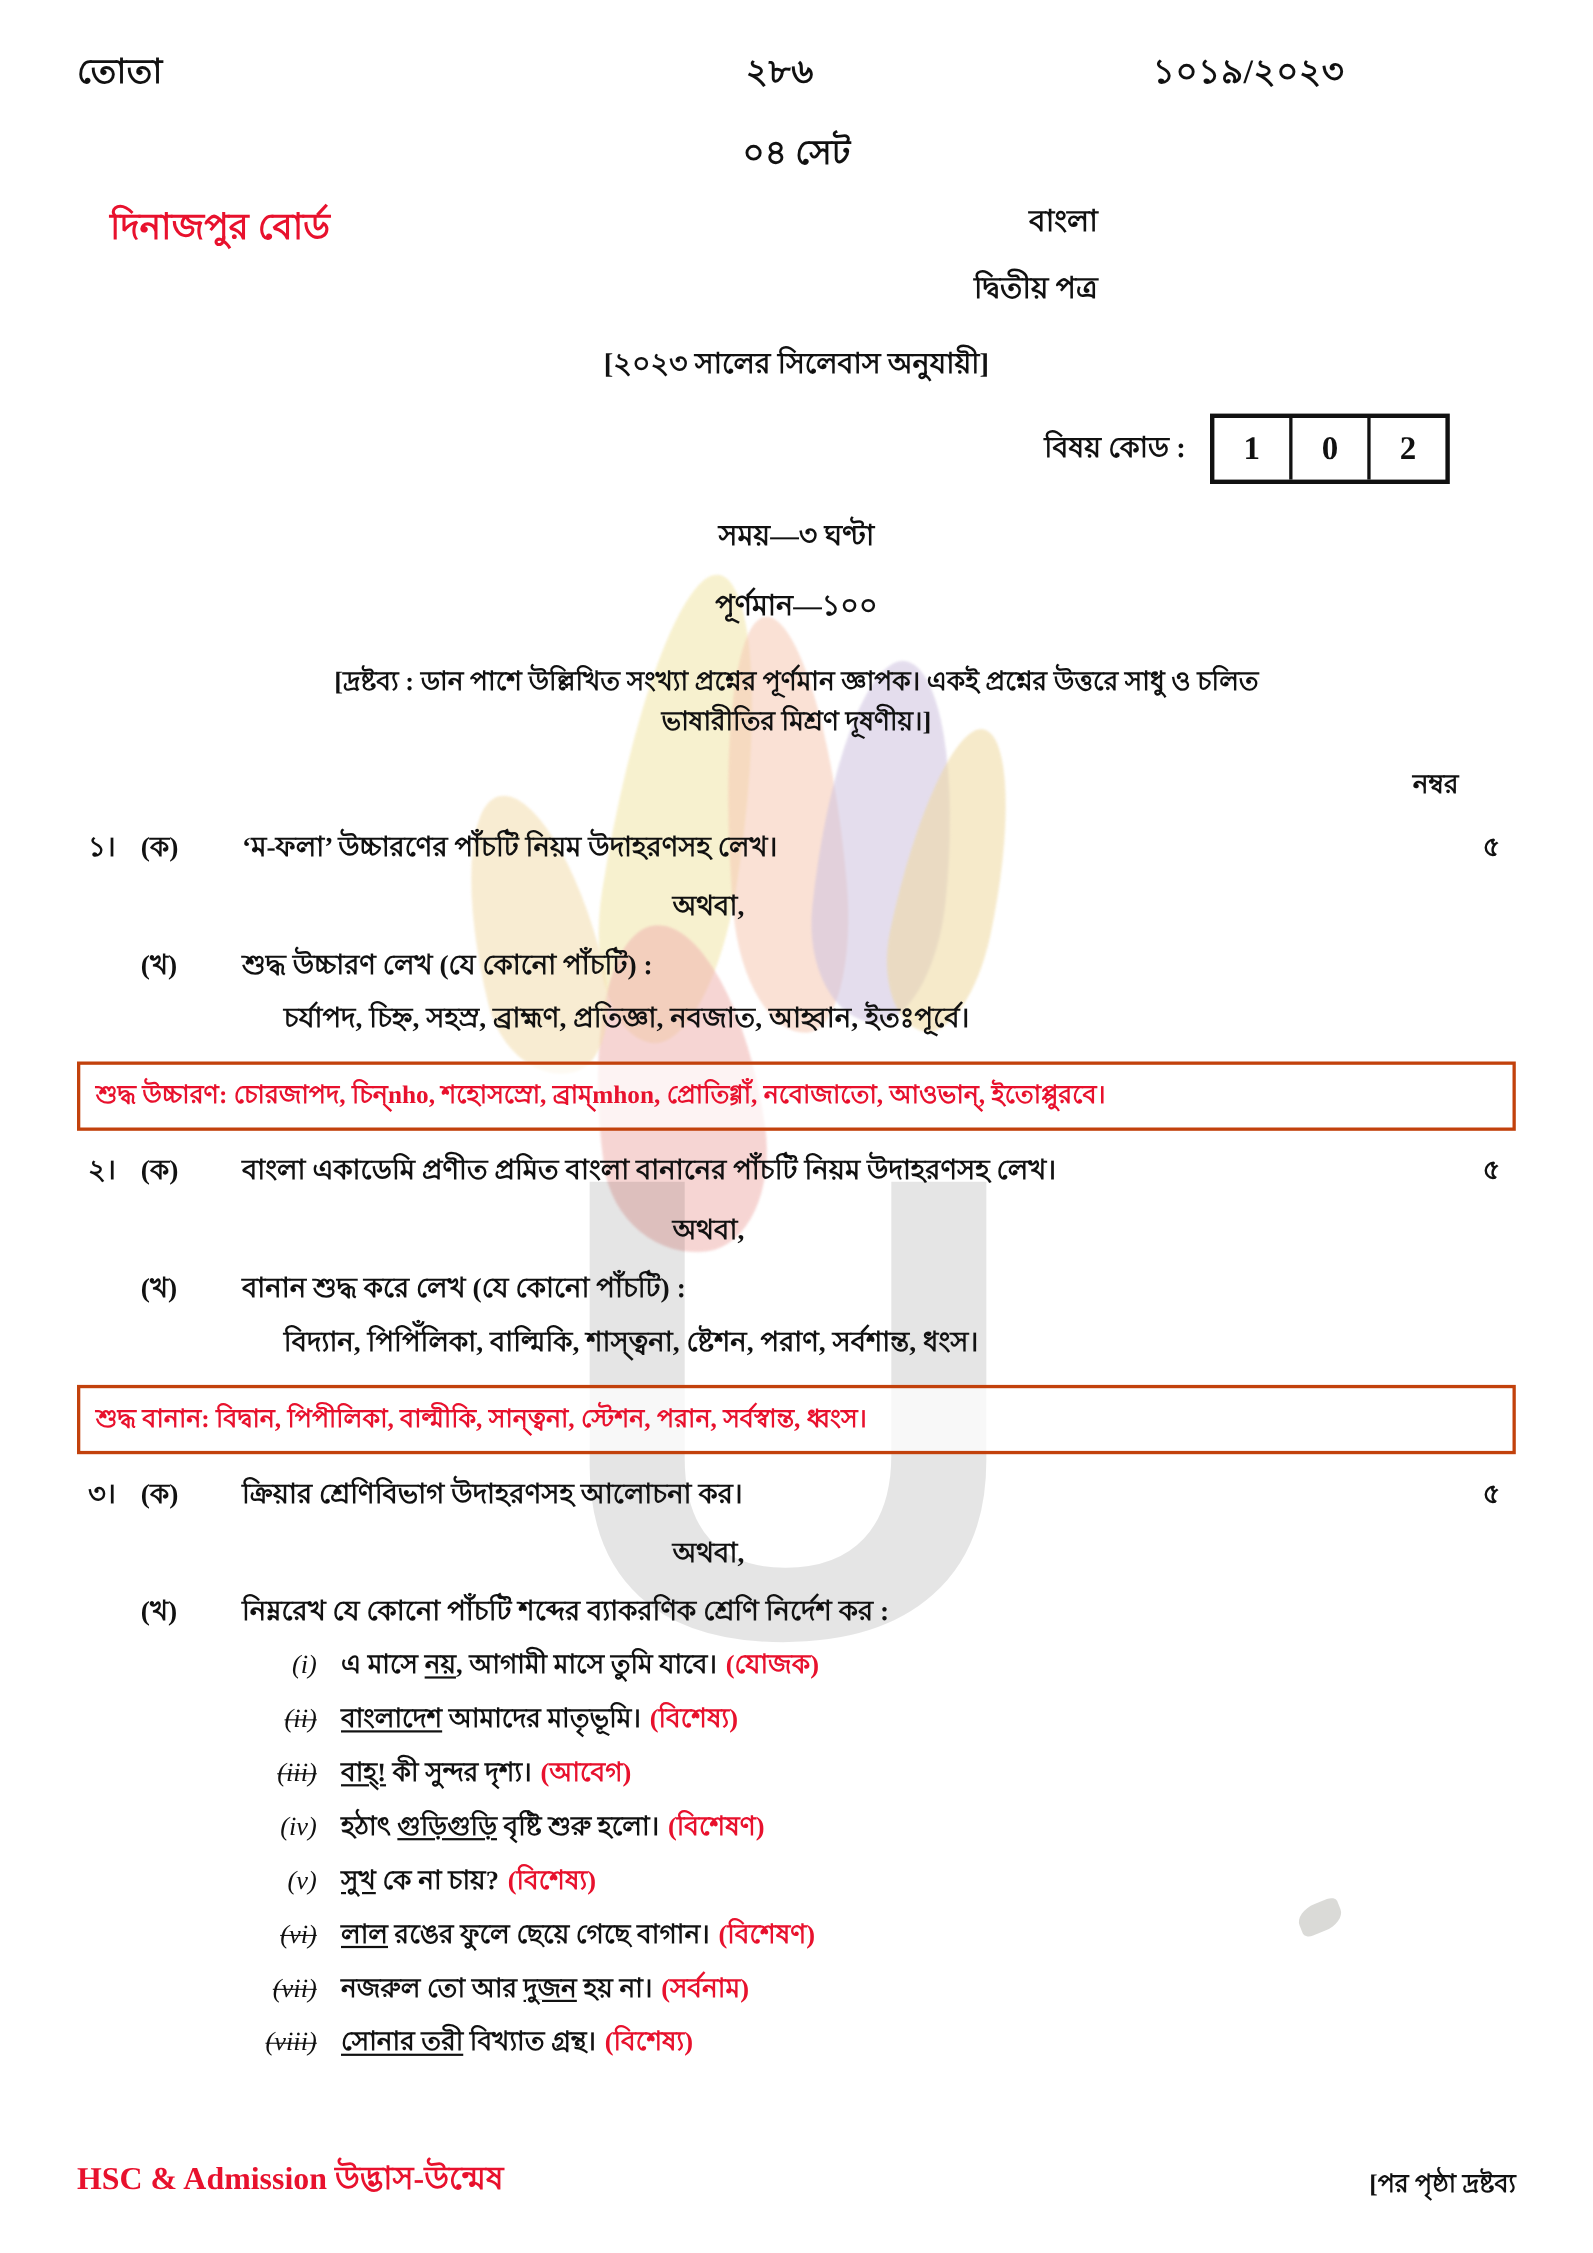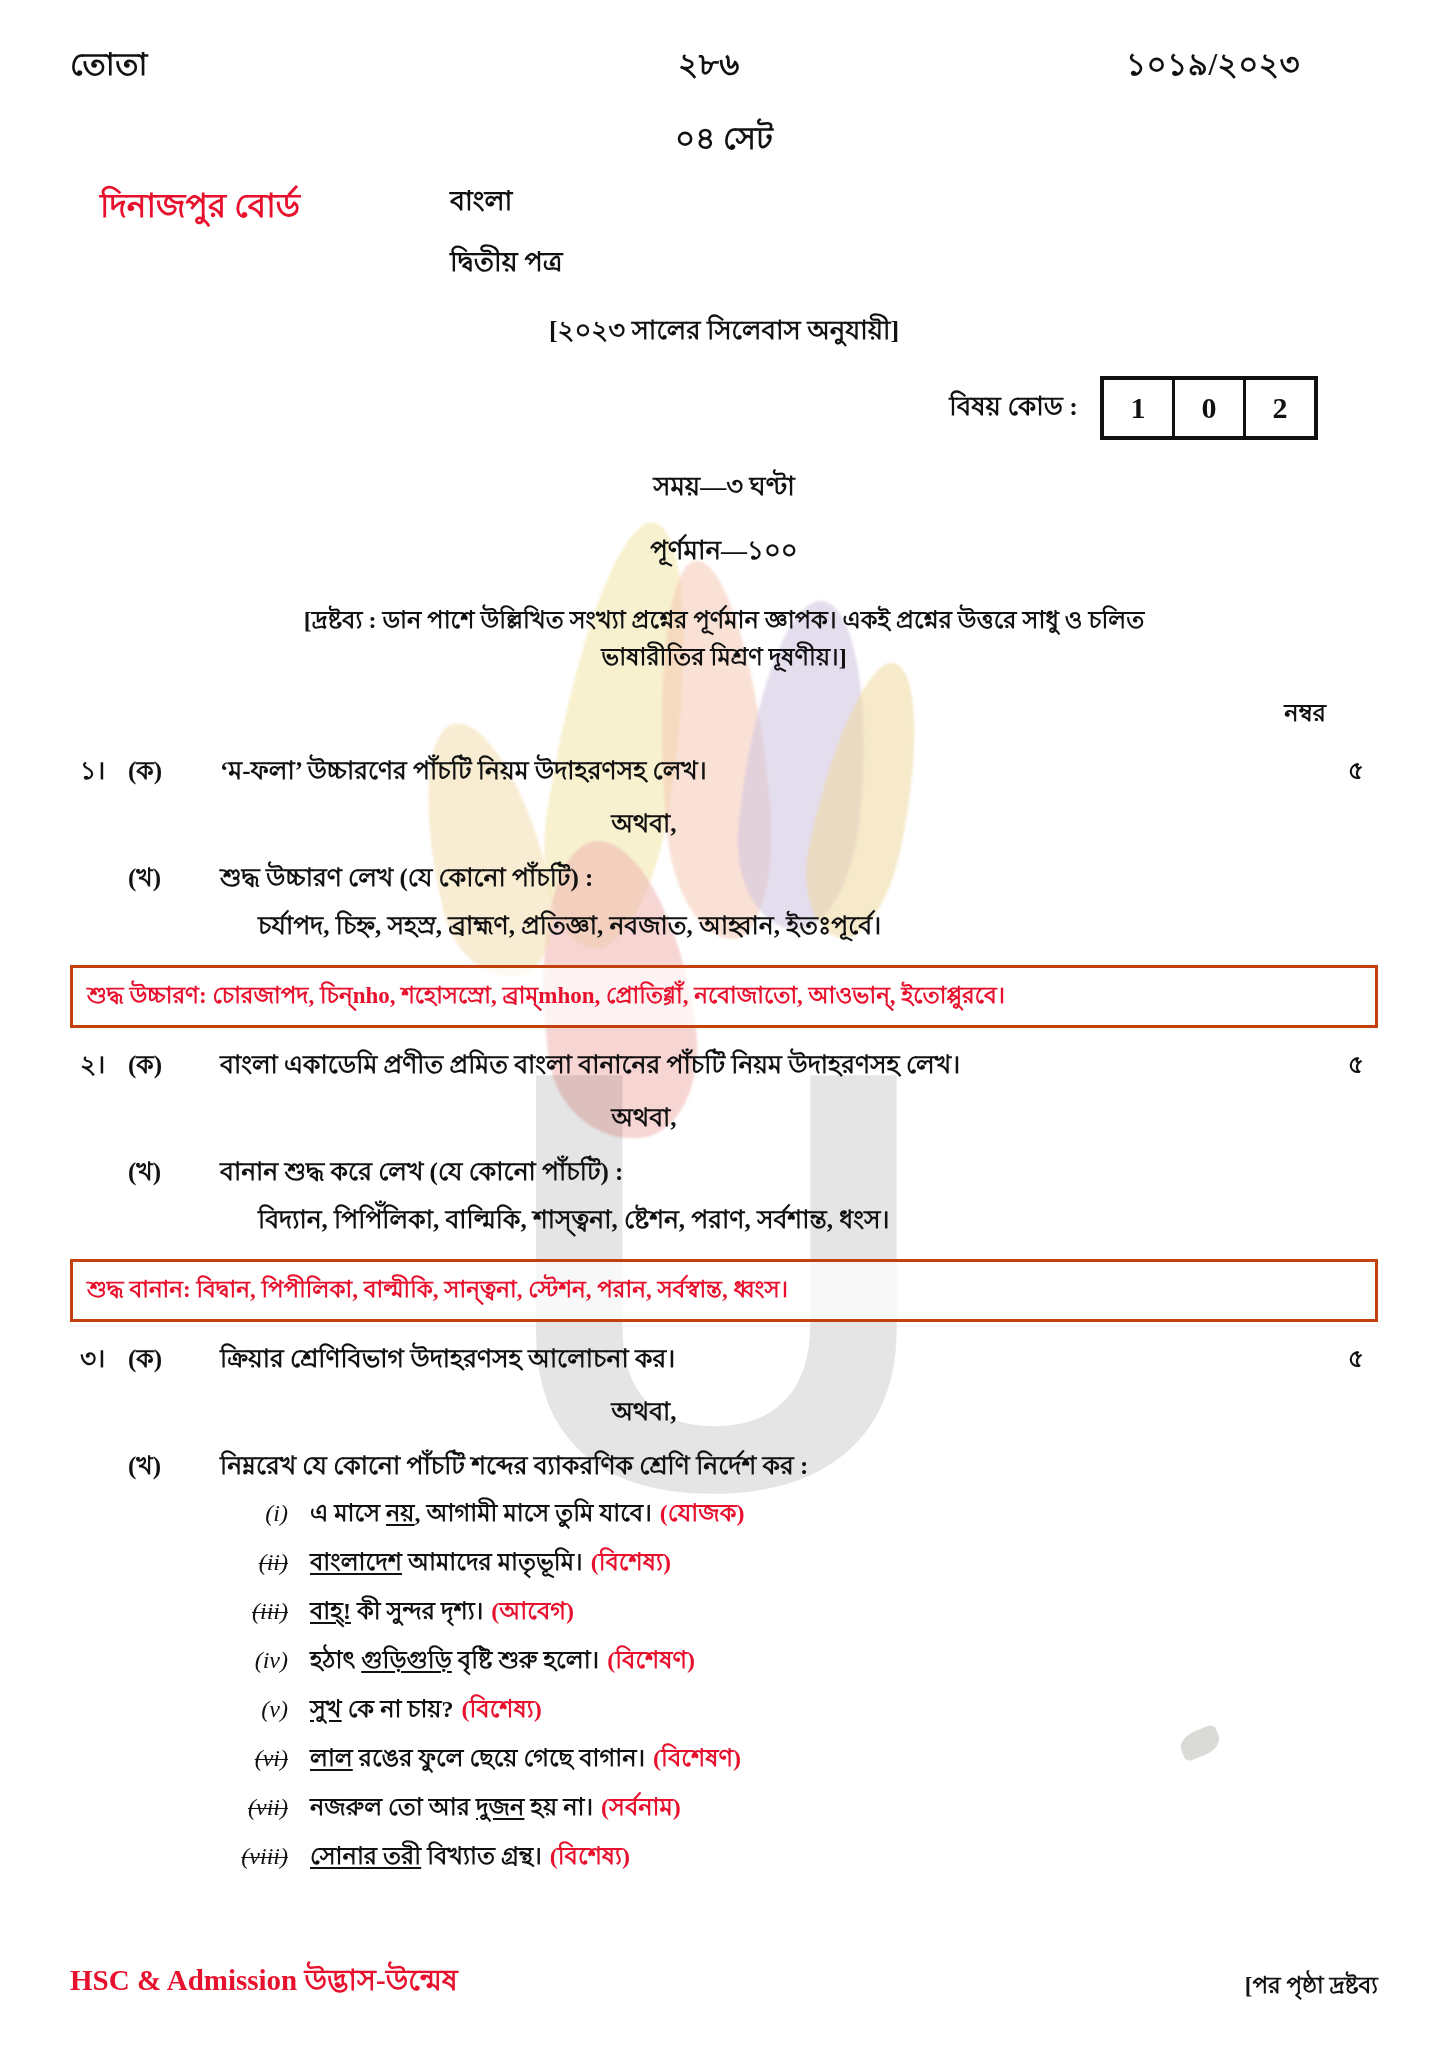--- a/index.html
+++ b/index.html
@@ -70,21 +70,21 @@
   .hdr-row1 {
     display: flex;
     align-items: flex-start;
     justify-content: space-between;
     font-size: 31px;
     font-weight: 700;
     letter-spacing: 0.5px;
   }
   .hdr-left  { width: 300px; text-align: left; }
   .hdr-mid   { flex: 1; text-align: center; }
-  .hdr-right { width: 330px; text-align: center; }
+  .hdr-right { width: 330px; text-align: left; }
 
   .set-line {
     text-align: center;
     font-size: 31px;
     font-weight: 700;
     margin-top: 22px;
   }
 
   .board-row {
     display: flex;
@@ -94,21 +94,21 @@
   .board-name {
     width: 380px;
     color: #e8112d;
     font-size: 33px;
     font-weight: 700;
     padding-left: 30px;
     box-sizing: border-box;
   }
   .board-mid {
     flex: 1;
-    text-align: left;
+    text-align: right;
   }
   .subject-title {
     font-size: 27px;
     font-weight: 700;
   }
   .paper-title {
     font-size: 27px;
     font-weight: 700;
     margin-top: 16px;
   }

